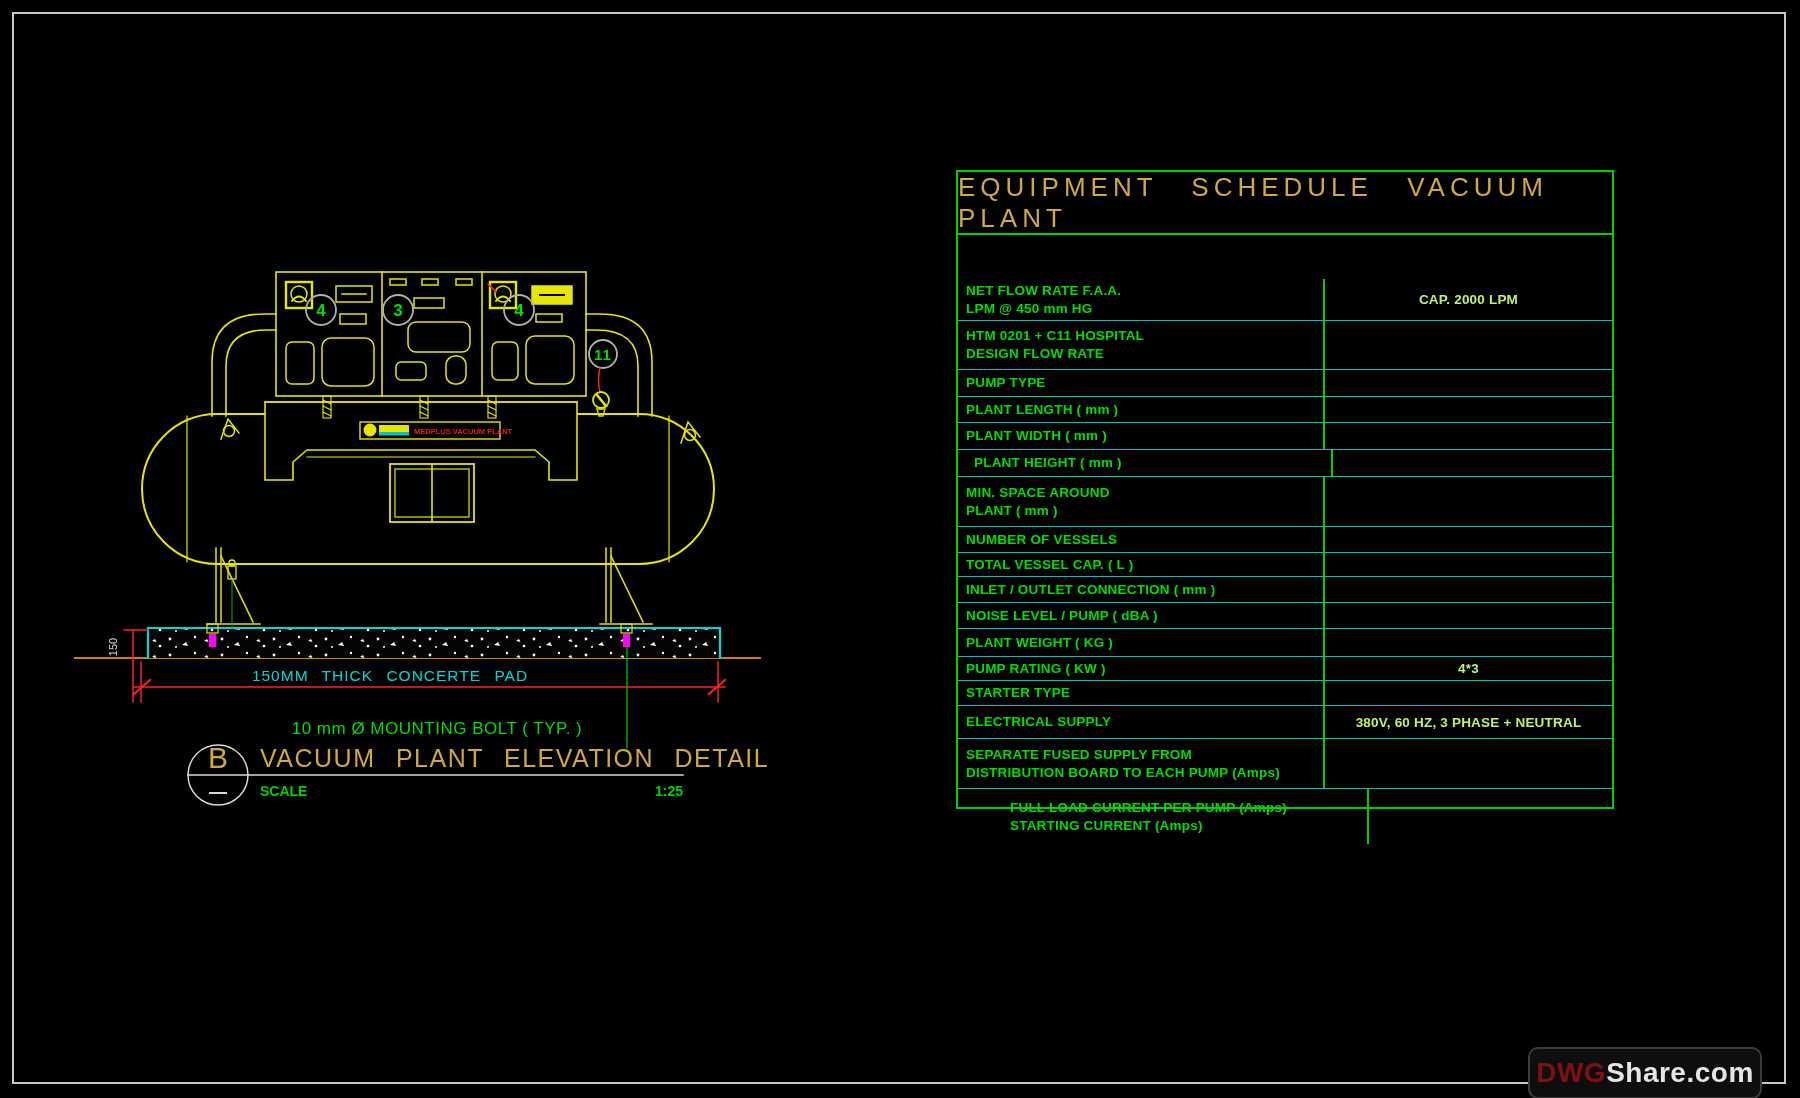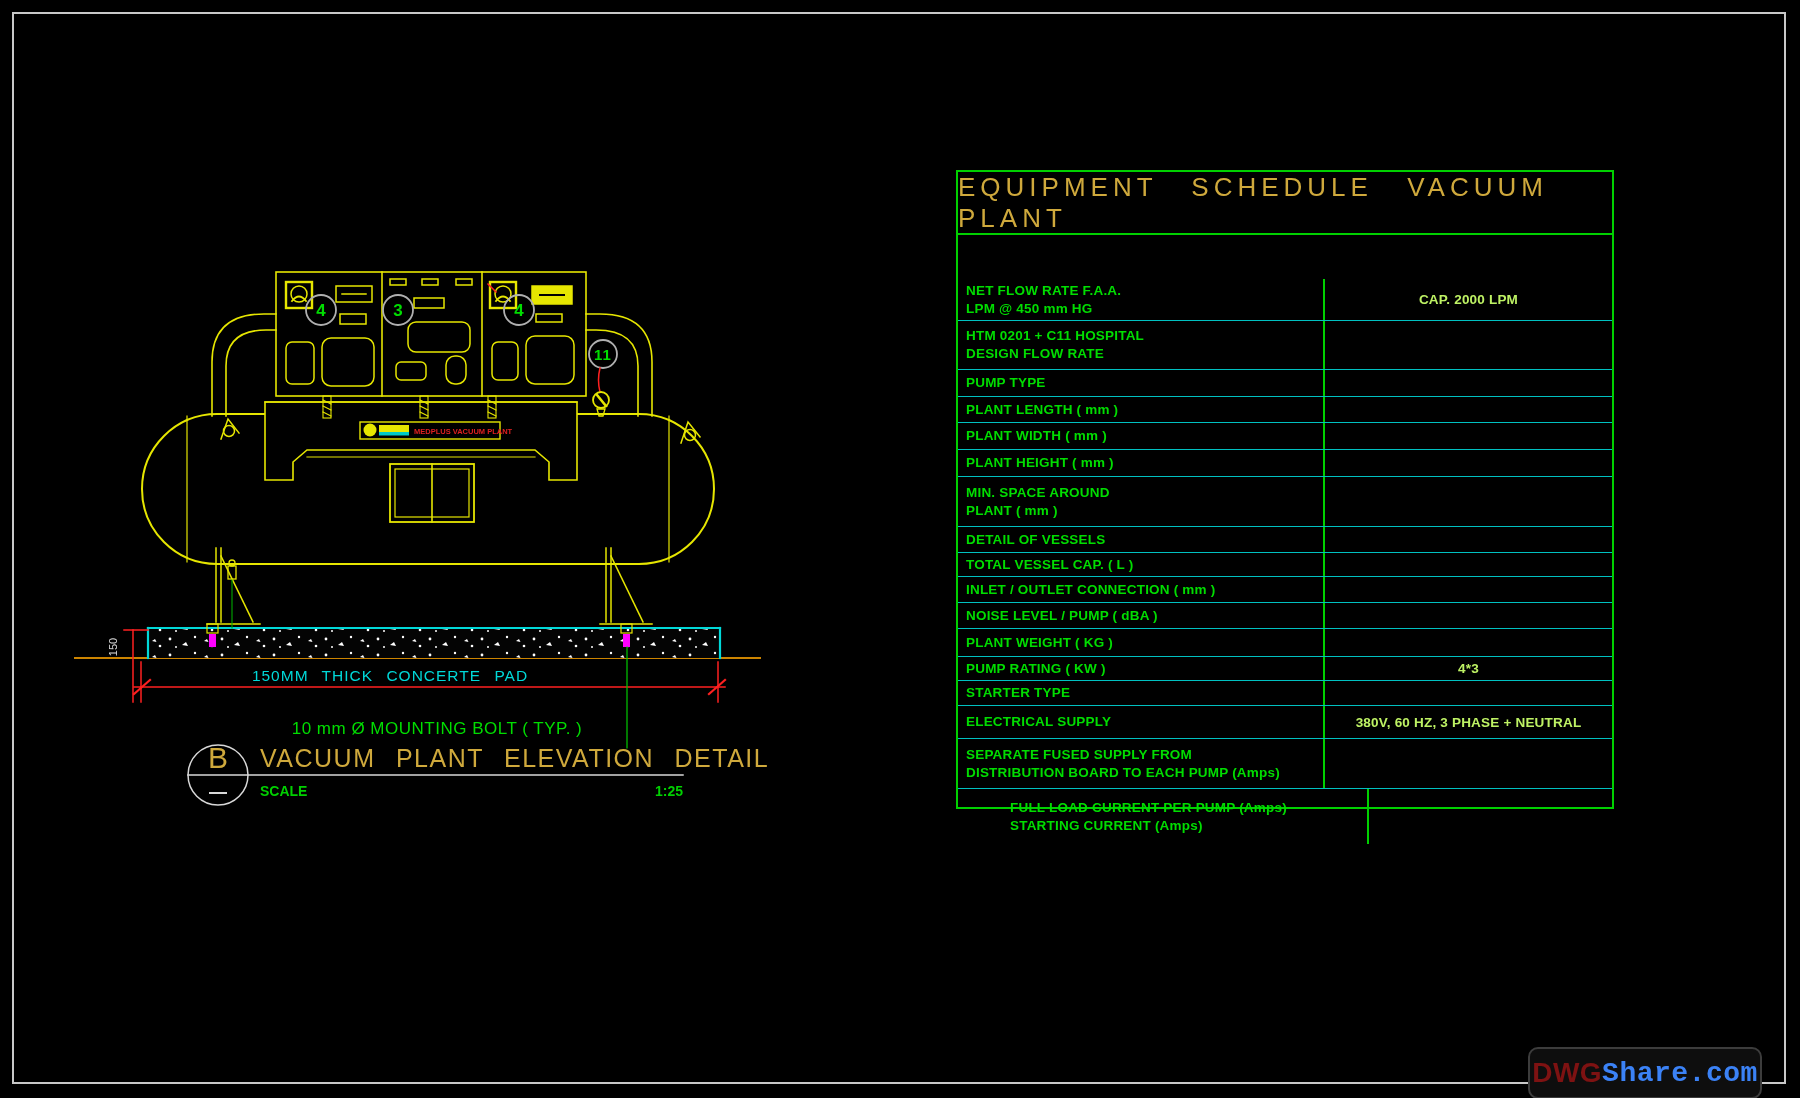--- a/index.html
+++ b/index.html
@@ -22,21 +22,21 @@
                  white-space:pre-line;letter-spacing:.2px;}
   .eq-cell-value{flex:1;display:flex;align-items:center;justify-content:center;
                  color:#bef264;font-size:13.5px;font-weight:bold;letter-spacing:.2px;
                  text-align:center;}
   
   .watermark{position:absolute;left:1528px;top:1047px;width:234px;height:52px;
              background:#0e0e0e;border:2px solid #3c3c3c;border-radius:10px;
              box-sizing:border-box;display:flex;align-items:center;justify-content:center;
              font-size:28px;font-weight:bold;letter-spacing:.5px;}
   .wm-dwg{color:#7e1212;}
-  .wm-rest{color:#3b82f6;font-family:Liberation Mono, monospace;}
+  .wm-rest{color:#e5e5e5;}
   svg text{font-family:"Liberation Sans",sans-serif;}
 </style>
 </head>
 <body>
 
 <div class="frame"></div>
 
 <svg style="position:absolute;left:60px;top:250px;" width="720" height="570" viewBox="0 0 720 570" fill="none" stroke-linecap="square">
   <defs>
     <pattern id="speck" width="52" height="16" patternUnits="userSpaceOnUse">
@@ -255,31 +255,31 @@
         <div class="eq-cell-value"></div>
       </div>
       <div class="eq-row" style="height: 26px;">
         <div class="eq-cell-label">PLANT LENGTH ( mm )</div>
         <div class="eq-cell-value"></div>
       </div>
       <div class="eq-row" style="height: 27px; text-align: center;">
         <div class="eq-cell-label">PLANT WIDTH ( mm )</div>
         <div class="eq-cell-value"></div>
       </div>
-      <div class="eq-row" style="height: 27px;">
+      <div class="eq-row" style="height: 27px; padding-left: 8px;">
         <div class="eq-cell-label">PLANT HEIGHT ( mm )</div>
         <div class="eq-cell-value"></div>
       </div>
       <div class="eq-row" style="height: 50px;">
         <div class="eq-cell-label">MIN. SPACE AROUND
 PLANT ( mm )</div>
         <div class="eq-cell-value"></div>
       </div>
       <div class="eq-row" style="height: 26px;">
-        <div class="eq-cell-label">DETAIL OF VESSELS</div>
+        <div class="eq-cell-label">NUMBER OF VESSELS</div>
         <div class="eq-cell-value"></div>
       </div>
       <div class="eq-row" style="height: 24px;">
         <div class="eq-cell-label">TOTAL VESSEL CAP. ( L )</div>
         <div class="eq-cell-value"></div>
       </div>
       <div class="eq-row" style="height: 26px;">
         <div class="eq-cell-label">INLET / OUTLET CONNECTION ( mm )</div>
         <div class="eq-cell-value"></div>
       </div>

